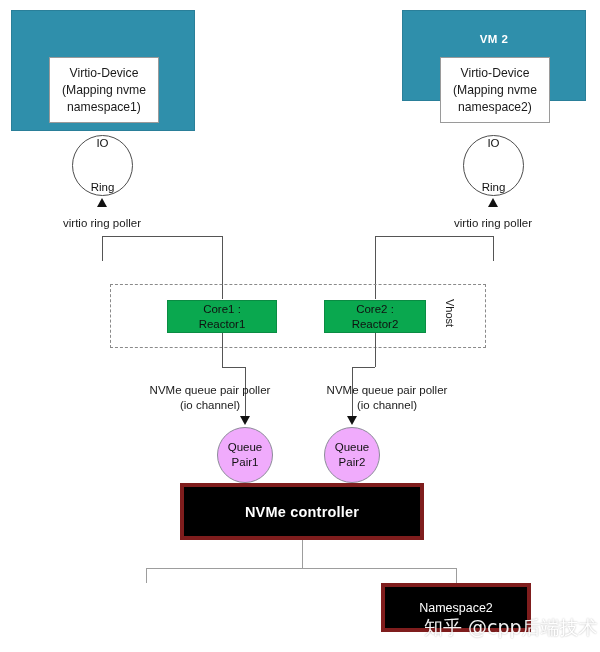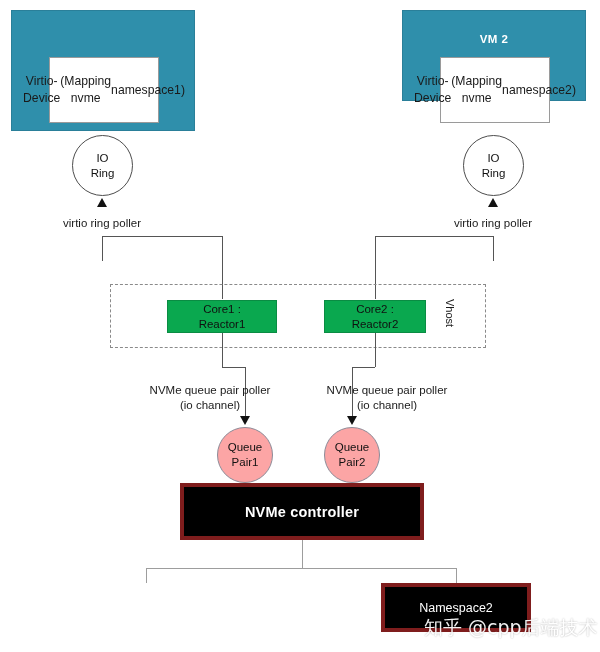--- a/index.html
+++ b/index.html
@@ -36,20 +36,21 @@
     font-size: 11.5px;
     font-weight: bold;
     letter-spacing: 0.4px;
   }
   .vm-inner {
     position: absolute;
     background: #ffffff;
     border: 1px solid #9a9a9a;
     box-sizing: border-box;
     display: flex;
+    flex-direction: column;
     align-items: center;
     justify-content: center;
     text-align: center;
     color: #1a1a1a;
     font-size: 12.2px;
     line-height: 17px;
   }
 
   
   .circle {
@@ -61,23 +62,24 @@
     align-items: center;
     justify-content: center;
     text-align: center;
     line-height: 15px;
   }
   .io-ring {
     background: #ffffff;
     border: 1px solid #4d4d4d;
     font-size: 11.5px;
     color: #111111;
+    justify-content: space-between;
   }
   .qpair {
-    background: #fca5a5;
+    background: #f0abfc;
     border: 1px solid #8c8c99;
     font-size: 11.5px;
     color: #111111;
   }
 
   
   .label {
     position: absolute;
     text-align: center;
     color: #1a1a1a;

